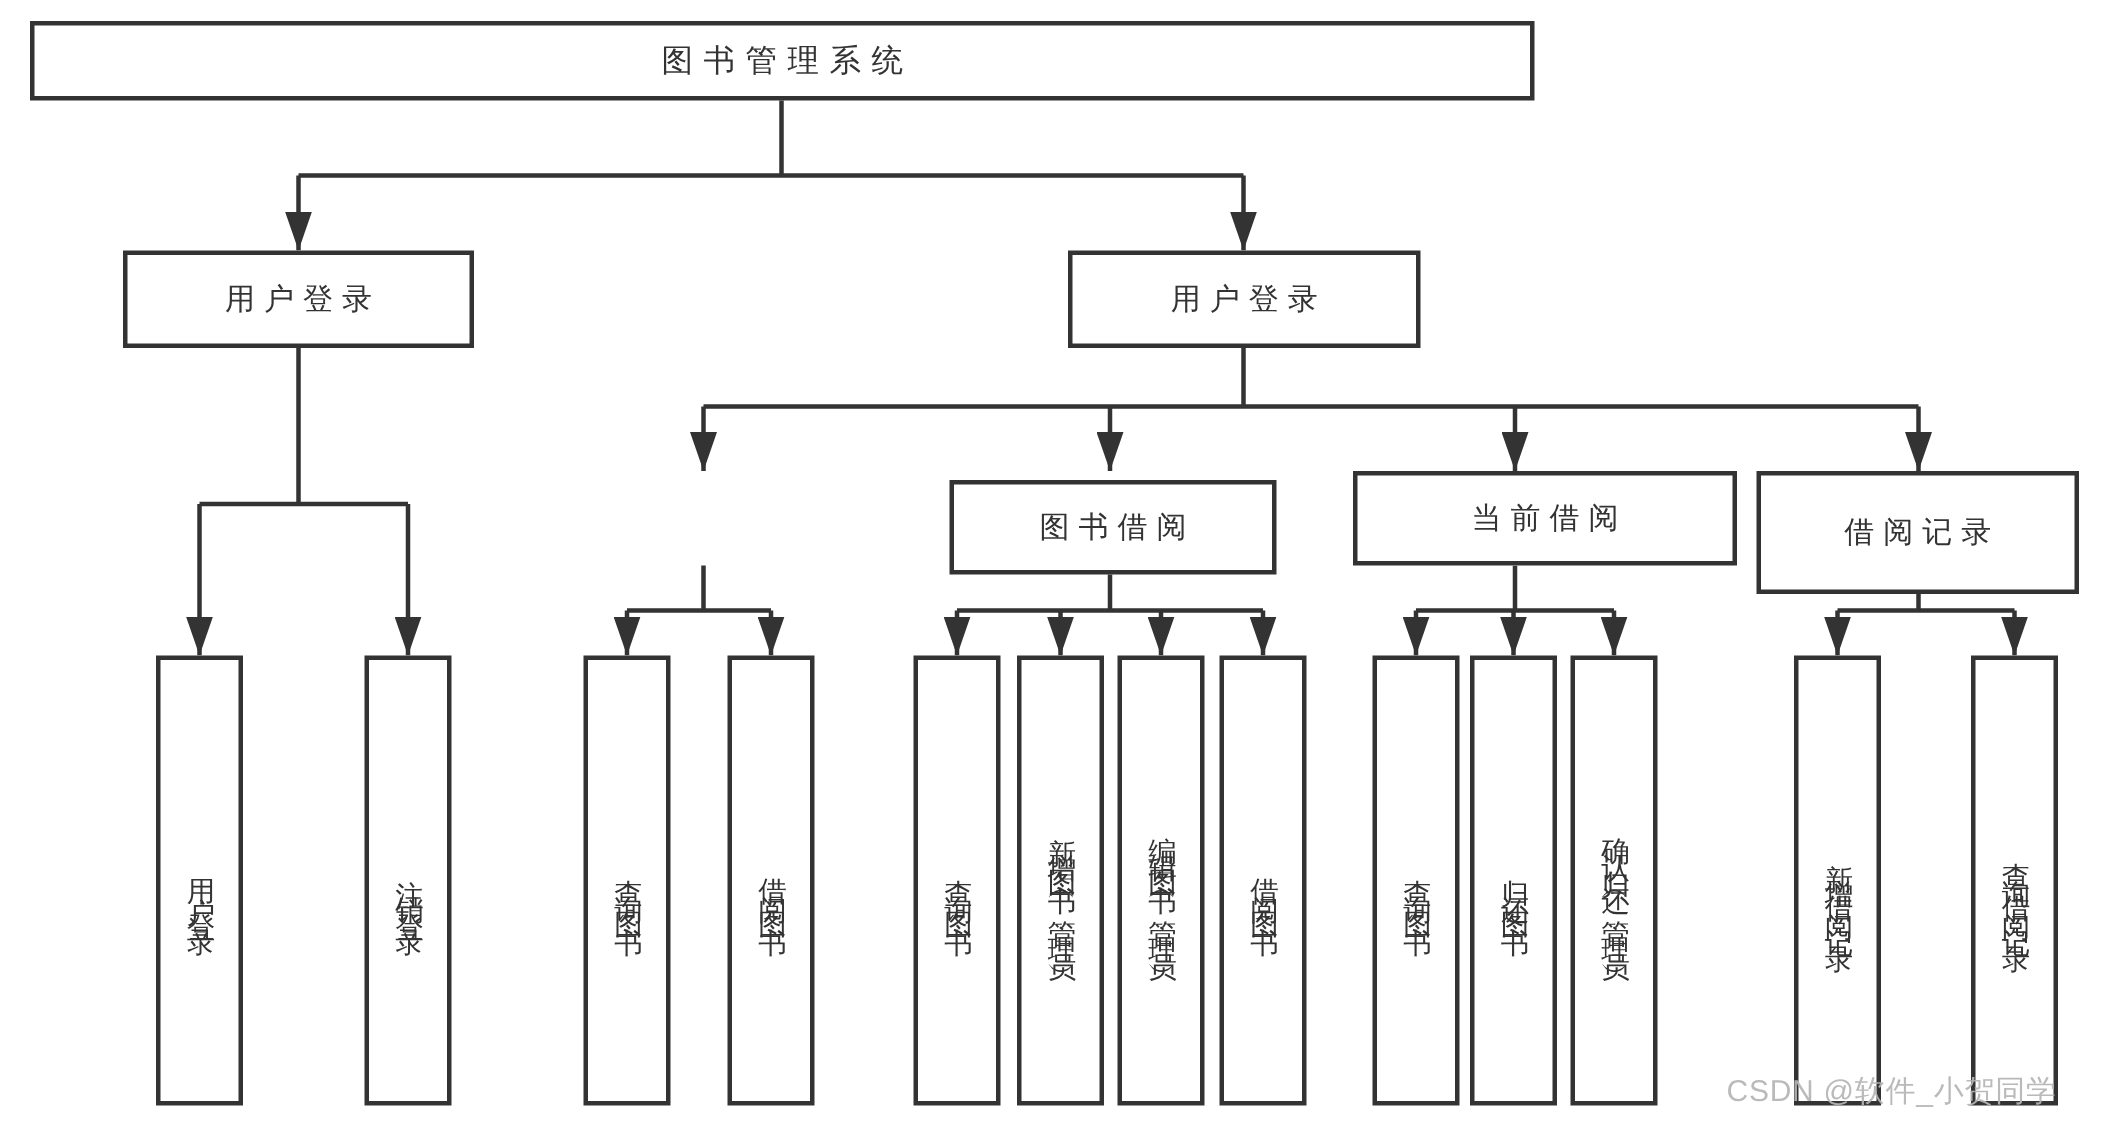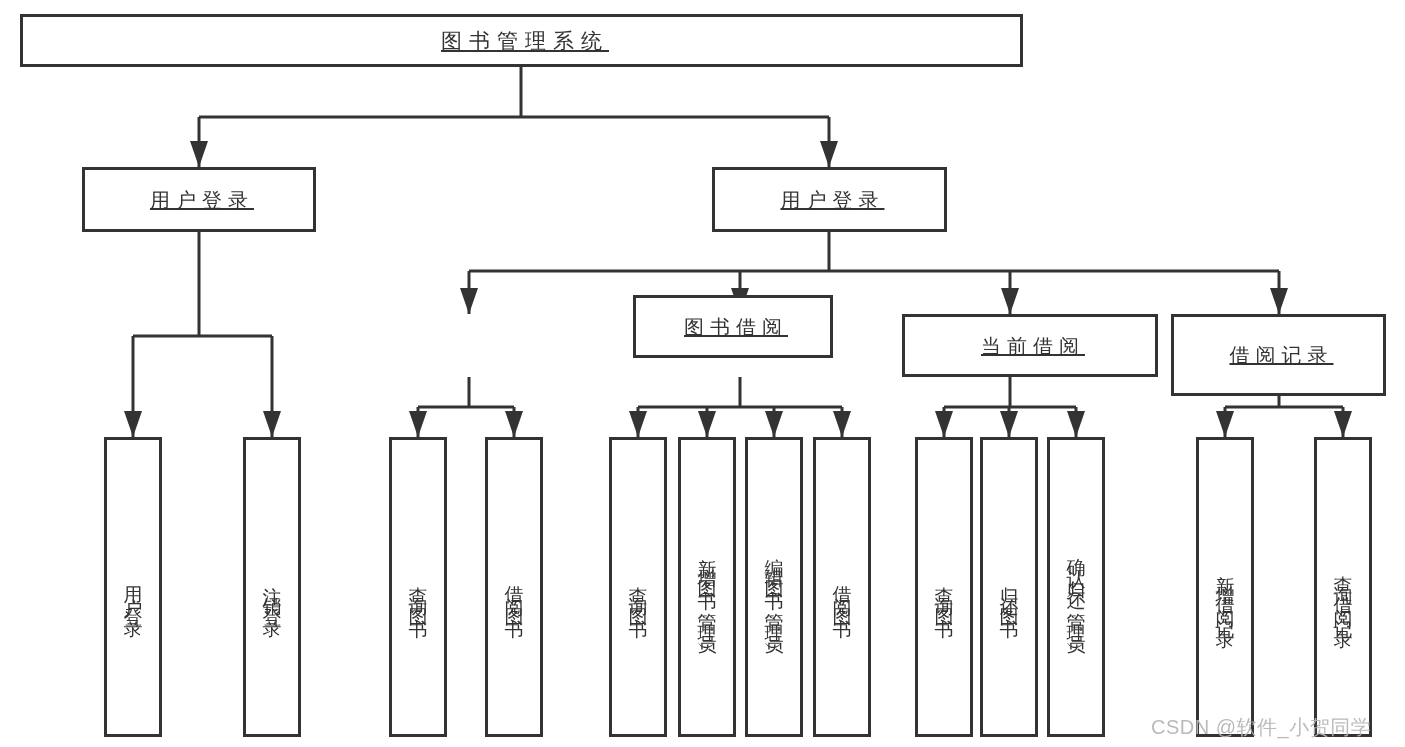--- a/index.html
+++ b/index.html
@@ -36,21 +36,20 @@
     display: flex;
     align-items: center;
     justify-content: center;
   }
   .box.h span {
     font-size: 20px;
     letter-spacing: 6px;
     margin-right: -6px;
     line-height: 1;
     white-space: nowrap;
-    text-decoration: underline;
   }
   .box.root span {
     font-size: 21px;
     letter-spacing: 7px;
     margin-right: -7px;
   }
   .box.v span {
     writing-mode: vertical-rl;
     text-orientation: mixed;
     font-size: 19px;
@@ -121,21 +120,21 @@
     <span>图书管理系统</span>
   </div>
 
   <div class="box h" style="left:82px;top:167px;width:234px;height:65px">
     <span>用户登录</span>
   </div>
   <div class="box h" style="left:712px;top:167px;width:235px;height:65px">
     <span>用户登录</span>
   </div>
 
-  <div class="box h" style="left:633px;top:295px;width:200px;height:63px">
+  <div class="box h" style="left:633px;top:320px;width:218px;height:63px">
     <span>图书借阅</span>
   </div>
   <div class="box h" style="left:902px;top:314px;width:256px;height:63px">
     <span>当前借阅</span>
   </div>
   <div class="box h" style="left:1171px;top:314px;width:215px;height:82px">
     <span>借阅记录</span>
   </div>
 
   <div class="box v" style="left:104px;top:437px;width:58px;height:300px">

